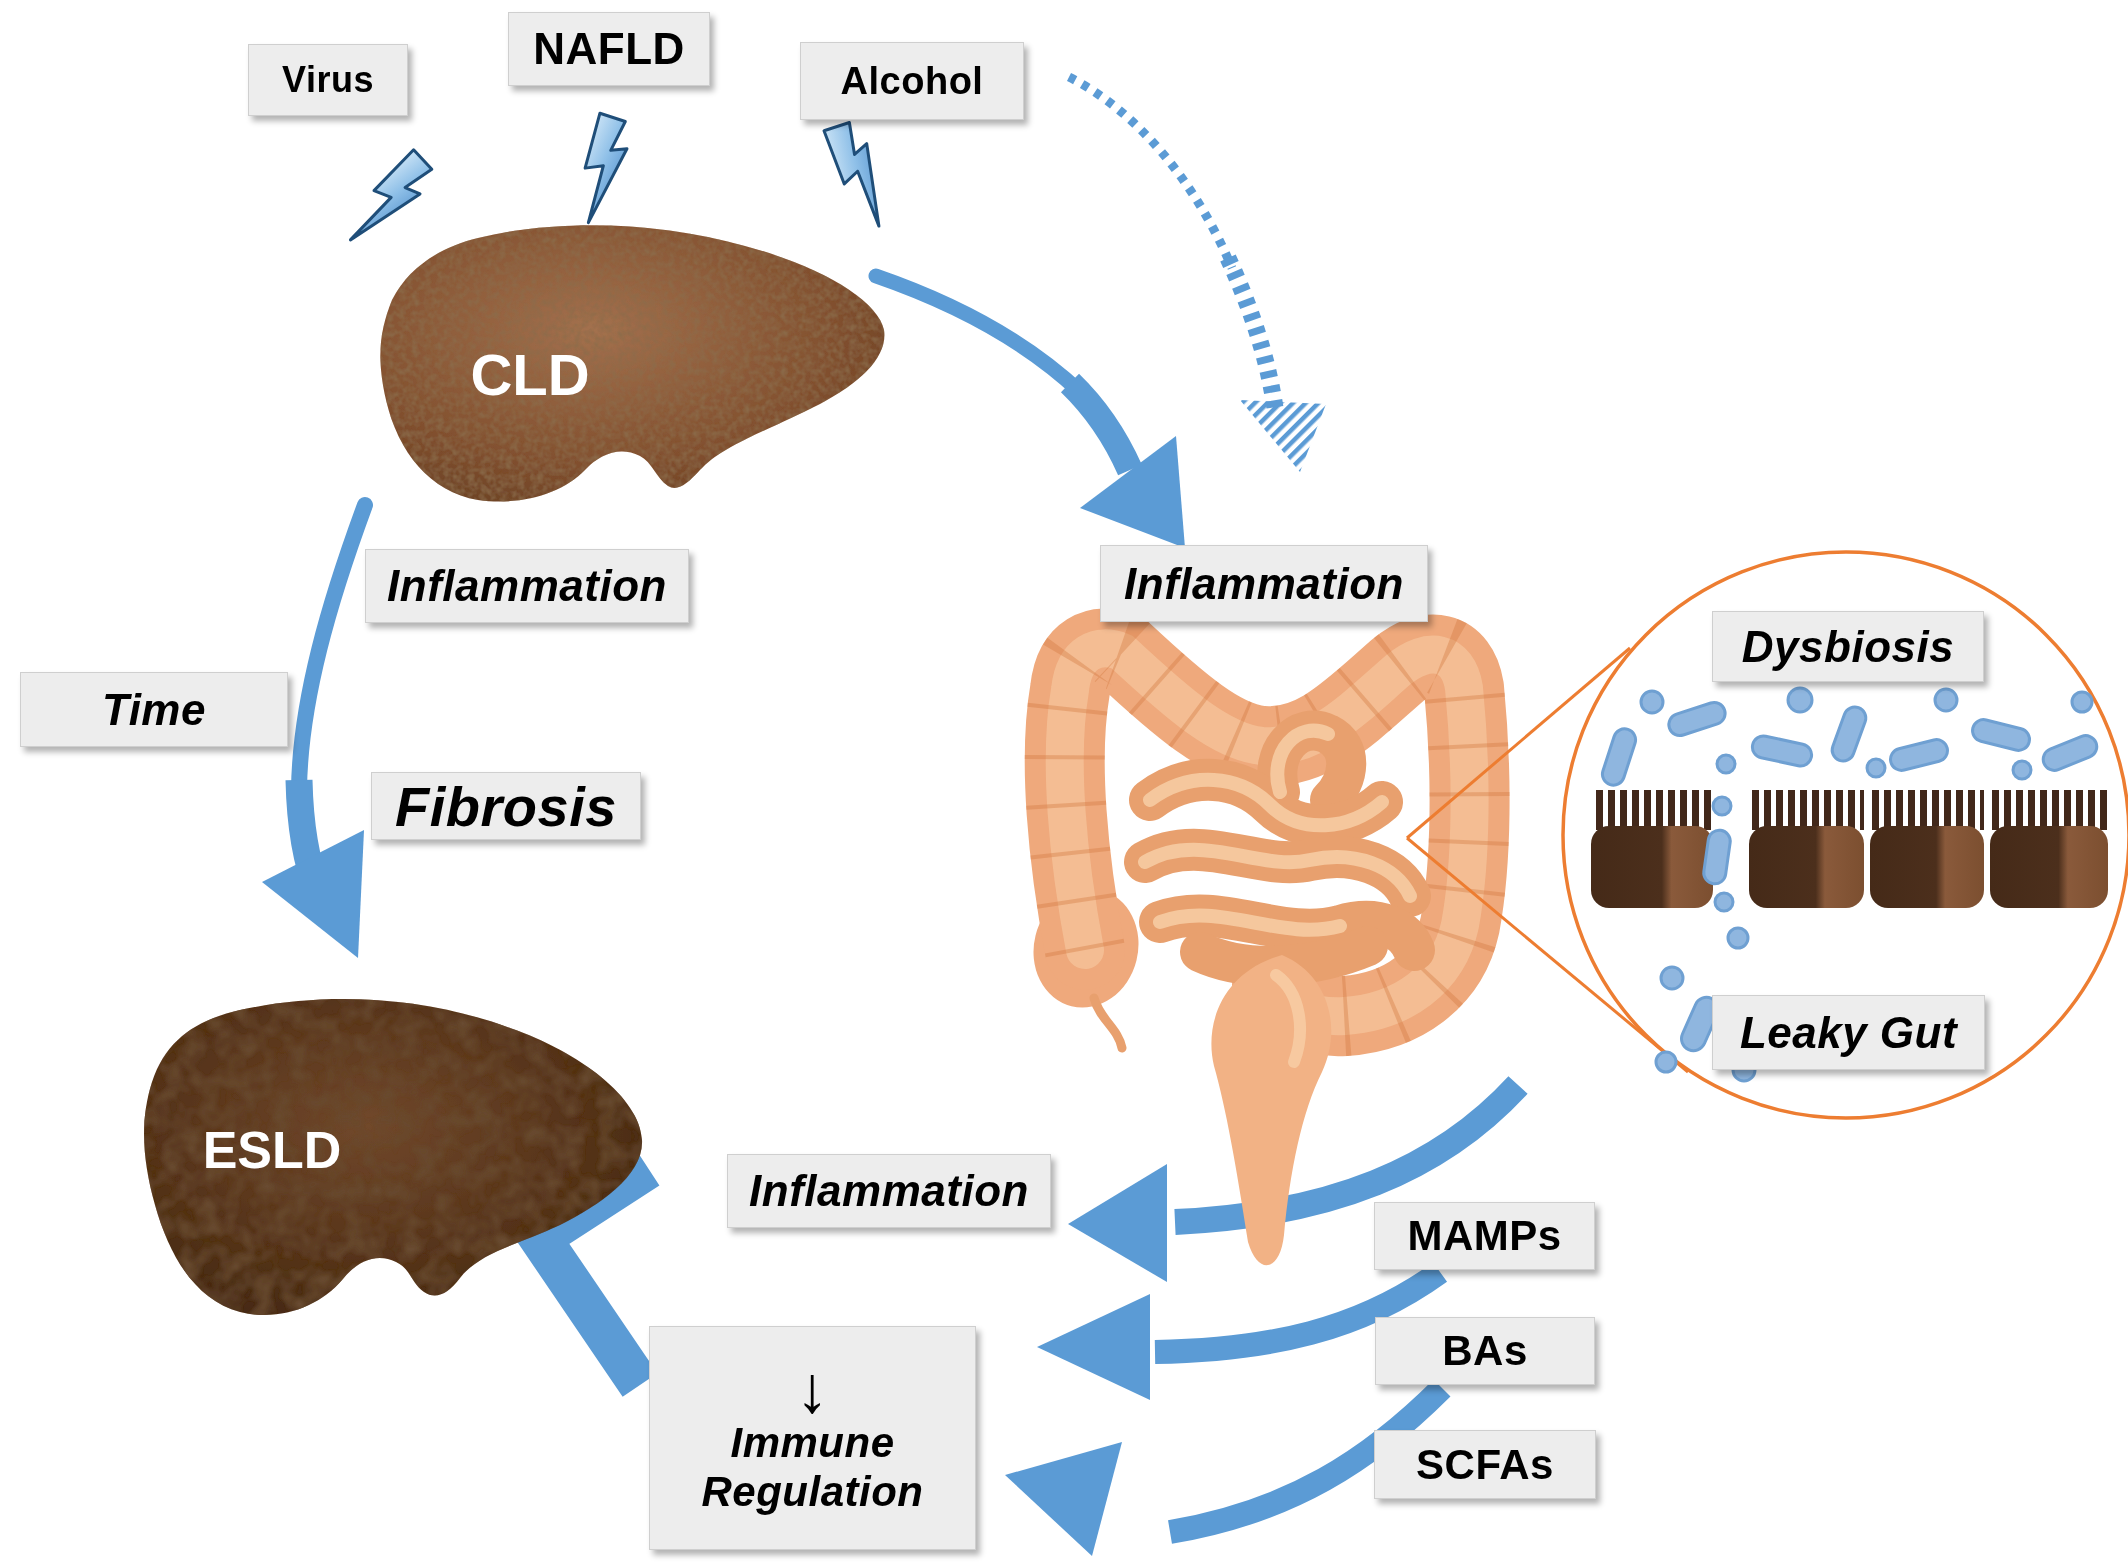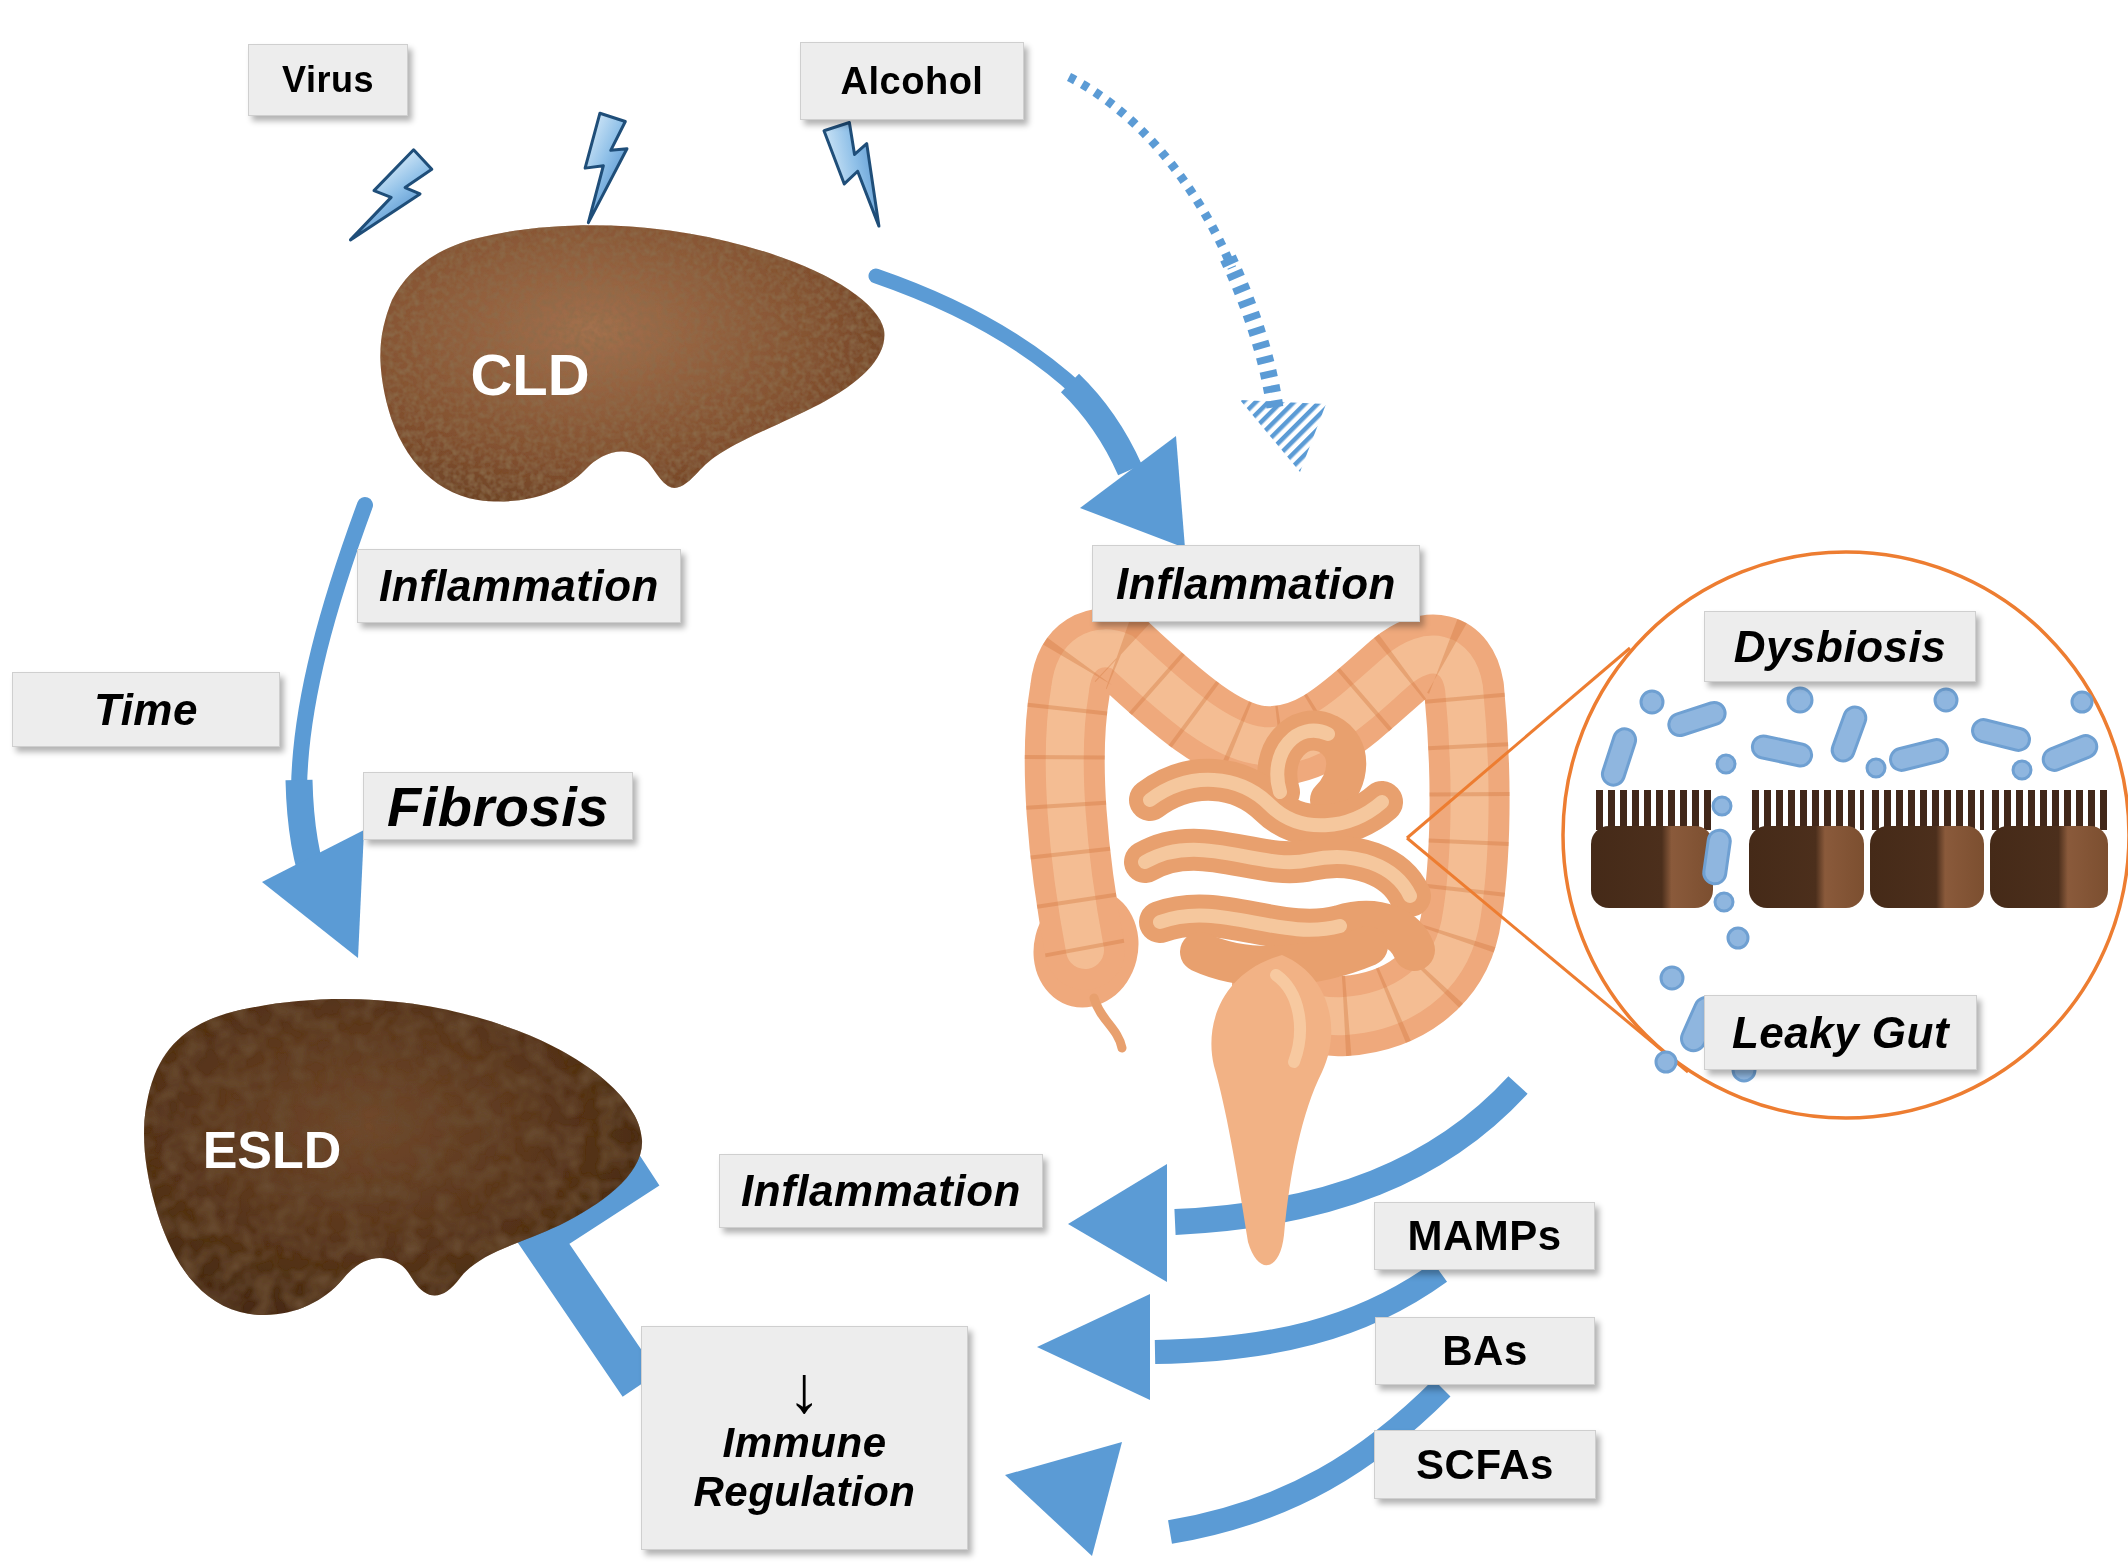--- a/index.html
+++ b/index.html
@@ -3,21 +3,21 @@
 <meta charset="utf-8">
 <style>
   html,body{margin:0;padding:0;background:#fff;}
   .stage{position:relative;width:2128px;height:1565px;background:#ffffff;overflow:hidden;
          font-family:"Liberation Sans", sans-serif;}
   .art{position:absolute;left:0;top:0;width:2128px;height:1565px;}
   .lbl{position:absolute;background:#EDEDED;border:1px solid #CFCFCF;
        box-shadow:4px 5px 6px rgba(0,0,0,0.30);
        display:flex;align-items:center;justify-content:center;
        color:#000;font-weight:bold;letter-spacing:0.5px;}
-  .it{font-style:italic;}
+  .it{font-style:italic;margin-left:8px;}
   .bigbox{flex-direction:column;line-height:1.15;}
   .downglyph{font-style:normal;font-weight:normal;font-size:66px;line-height:0.9;}
 </style>
 </head>
 <body>
 
 <div class="stage">
 
 <svg class="art" viewBox="0 0 2128 1565">
   <defs>
@@ -240,20 +240,21 @@
     <circle cx="1666" cy="1062" r="10"></circle>
     <circle cx="1744" cy="1070" r="11"></circle>
   </g>
 
   <text x="530" y="395" font-family="Liberation Sans, sans-serif" font-size="58" font-weight="bold" fill="#FFFFFF" text-anchor="middle" id="cld-text">CLD</text>
   <text x="272" y="1168" font-family="Liberation Sans, sans-serif" font-size="52" font-weight="bold" fill="#FFFFFF" text-anchor="middle" id="esld-text">ESLD</text>
 </svg>
 
 <div class="lbl" style="left:248px;top:44px;width:158px;height:70px;font-size:36px;">Virus</div>
 
+<div class="lbl" style="left:508px;top:12px;width:200px;height:72px;font-size:44px;">NAFLD</div>
 
 <div class="lbl" style="left:800px;top:42px;width:222px;height:76px;font-size:38px;">Alcohol</div>
 
 <div class="lbl it" style="left:357px;top:549px;width:322px;height:72px;font-size:44px;">Inflammation</div>
 
 <div class="lbl it" style="left:12px;top:672px;width:266px;height:73px;font-size:44px;">Time</div>
 
 <div class="lbl it" style="left:363px;top:772px;width:268px;height:66px;font-size:56px;">Fibrosis</div>
 
 <div class="lbl it" style="left:1092px;top:545px;width:326px;height:75px;font-size:44px;">Inflammation</div>

